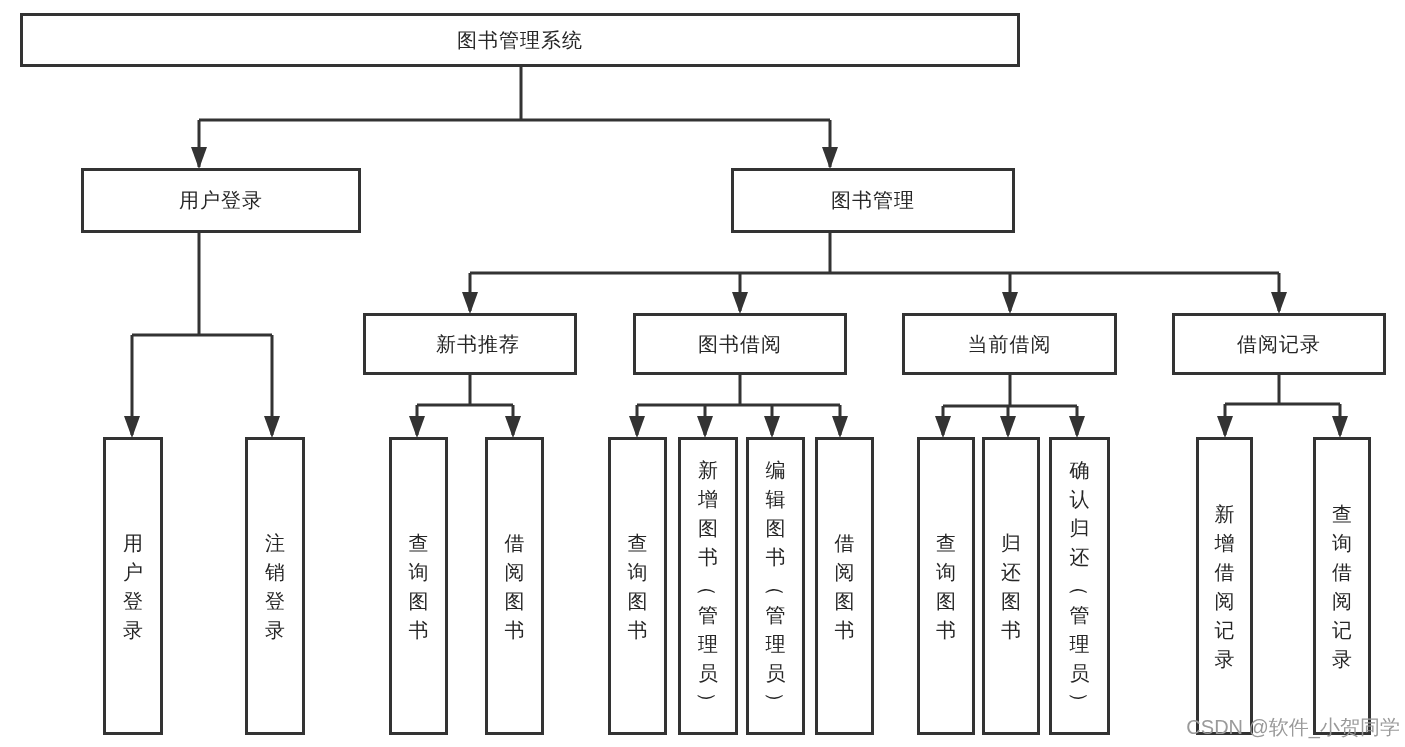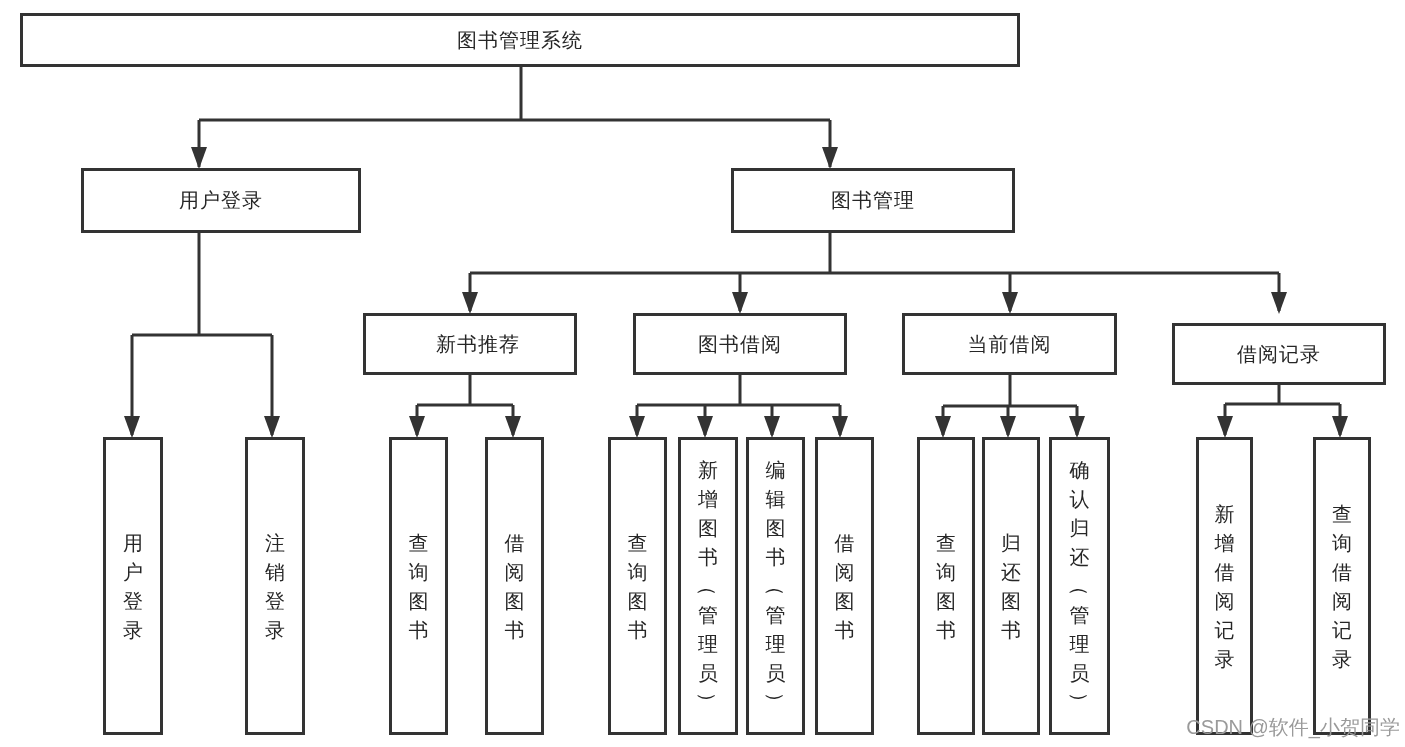--- a/index.html
+++ b/index.html
@@ -34,21 +34,21 @@
   }
   .vtext span{display:block;}
   .vtext span.paren{transform:rotate(90deg);}
   
   .n-root   {left:20px;  top:13px;  width:1000px; height:54px;}
   .n-l2a    {left:81px;  top:168px; width:280px;  height:65px;}
   .n-l2b    {left:712px; top:168px; width:284px;  height:65px;margin-left:19px;}
   .n-l3a    {left:363px; top:313px; width:214px;  height:62px;padding-left:16px;}
   .n-l3b    {left:633px; top:313px; width:214px;  height:62px;}
   .n-l3c    {left:902px; top:313px; width:215px;  height:62px;}
-  .n-l3d    {left:1172px;top:323px; width:214px;  height:62px;}
+  .n-l3d    {left:1172px;top:313px; width:214px;  height:62px;}
   .leaf     {top:437px;  height:298px;}
   .n-f1 {left:103px;  width:60px;}
   .n-f2 {left:245px;  width:60px;}
   .n-f3 {left:389px;  width:59px;}
   .n-f4 {left:485px;  width:59px;}
   .n-f5 {left:608px;  width:59px;}
   .n-f6 {left:678px;  width:60px;}
   .n-f7 {left:746px;  width:59px;}
   .n-f8 {left:815px;  width:59px;}
   .n-f9 {left:917px;  width:58px;}

